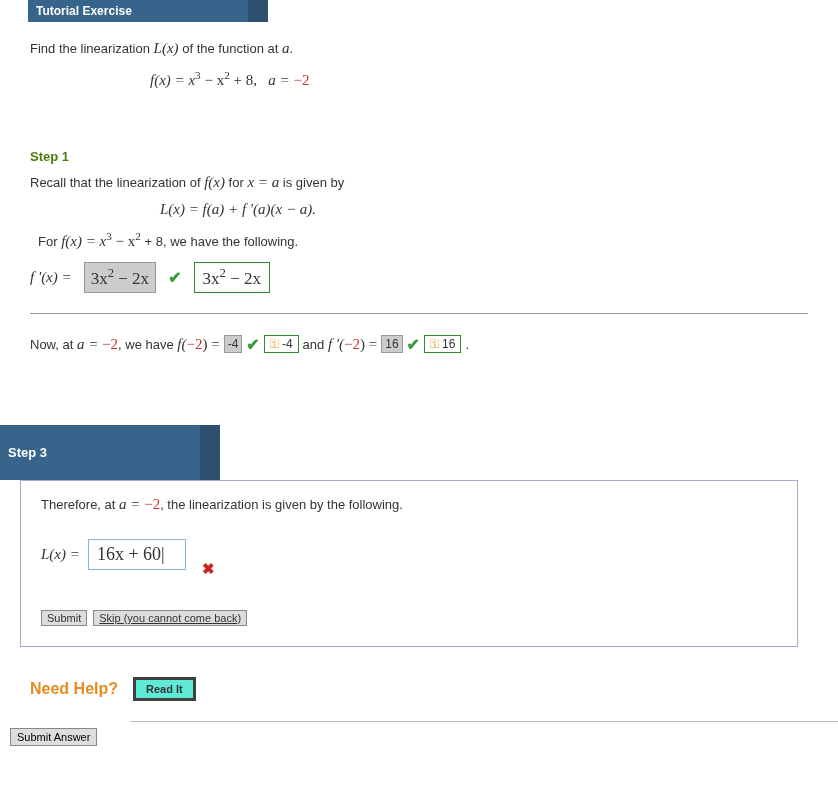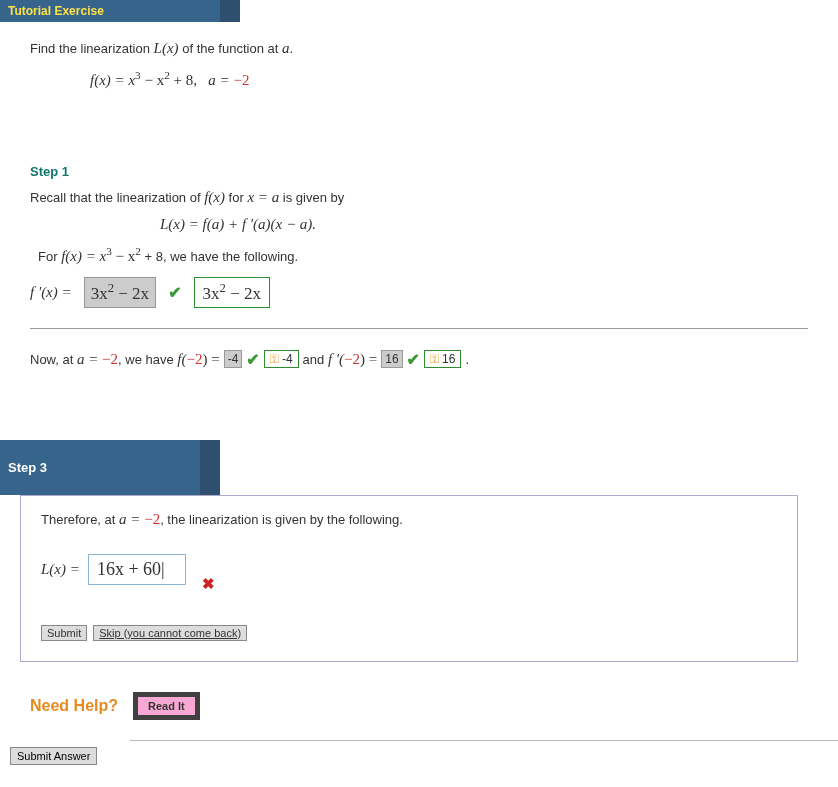--- a/index.html
+++ b/index.html
@@ -5,36 +5,36 @@
   body {
     margin:0;
     font-family: Verdana, Arial, sans-serif;
     font-size:13px;
     color:#333;
     width:838px;
     background:#fff;
   }
   .tab-header {
     background:#36648b;
-    color:#fde047;
+    color:#ffffff;
     font-weight:bold;
     padding:4px 8px;
     width:240px;
     border-right:20px solid #2f4f6f;
     box-sizing:border-box;
     font-size:12px;
+    margin-left:28px;
   }
   .content {
     padding:10px 30px;
   }
   .step-header {
-    color:#0f766e;
+    color:#4d7c0f;
     font-weight:bold;
     font-size:13px;
-    margin-top:15px;
   }
   .hr {
     border:none;
     border-top:1px solid #999;
     margin:20px 0;
   }
   .serif {font-family:'Times New Roman', serif; font-size:15px;}
   .neg {color:#cc3333;}
   .answer-locked {
     background:#ccc;
@@ -104,22 +104,22 @@
   .need-help {
     color:#e78b1f;
     font-weight:bold;
     font-size:16px;
     margin:30px 0 20px 30px;
     display:flex;
     align-items:center;
     gap:15px;
   }
   .readit {
-    border:5px solid #404040;
-    background:#f9a8d4;
+    border:3px solid #404040;
+    background:#5eead4;
     padding:3px 10px;
     font-size:11px;
     font-weight:bold;
     color:#333;
     cursor:pointer;
   }
   .tabline {
     border-top:1px solid #bbb;
     margin-left:130px;
   }
@@ -137,21 +137,21 @@
 </style>
 </head>
 <body>
 
 <div class="tab-header">Tutorial Exercise</div>
 
 <div class="content">
   <div style="margin:8px 0 12px;">
     <span>Find the linearization </span><span class="serif"><i>L(x)</i></span><span> of the function at </span><span class="serif"><i>a</i></span>.
   </div>
-  <div class="serif" style="margin-left:60px;">
+  <div class="serif" style="margin-left:120px;">
     <i>f(x) = x</i><sup>3</sup><span> − x</span><sup>2</sup><span> + 8,</span>&nbsp;&nbsp;&nbsp;<i>a = </i><span class="neg">−2</span>
   </div>
 
   <div style="height:60px;"></div>
 
   <div class="step-header">Step 1</div>
   <div style="margin:10px 0;">
     <span>Recall that the linearization of </span><span class="serif"><i>f(x)</i></span><span> for </span><span class="serif"><i>x = a</i></span><span> is given by</span>
   </div>
   <div class="serif" style="margin-left:130px;"><i>L(x) = f(a) + f '(a)(x − a).</i></div>

